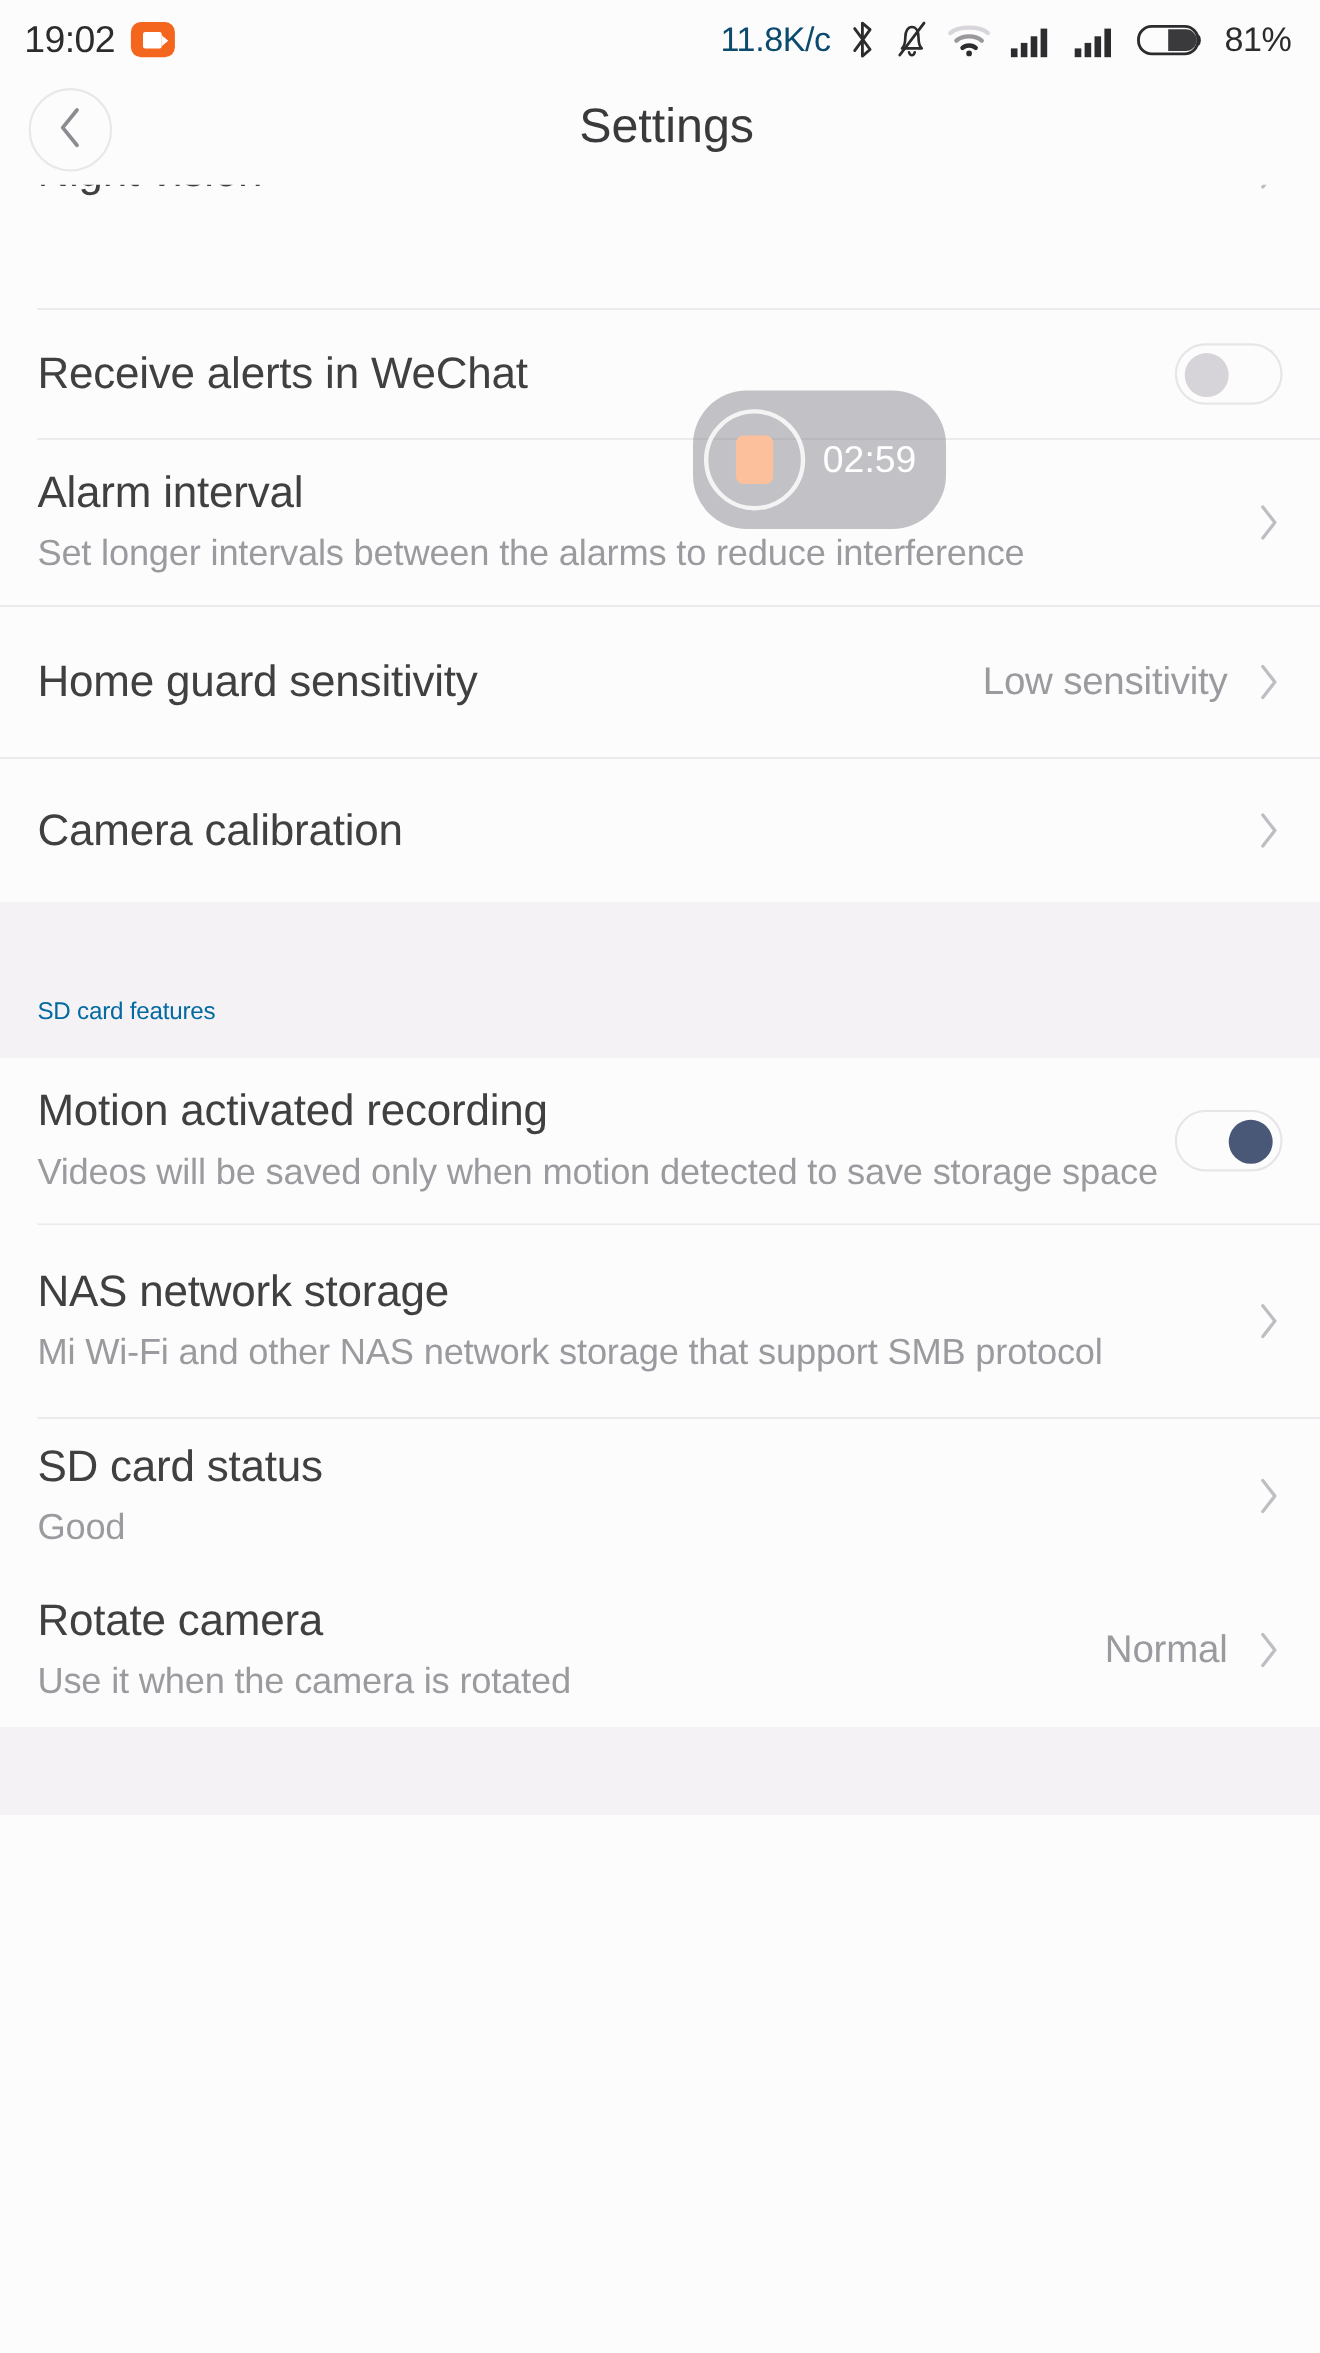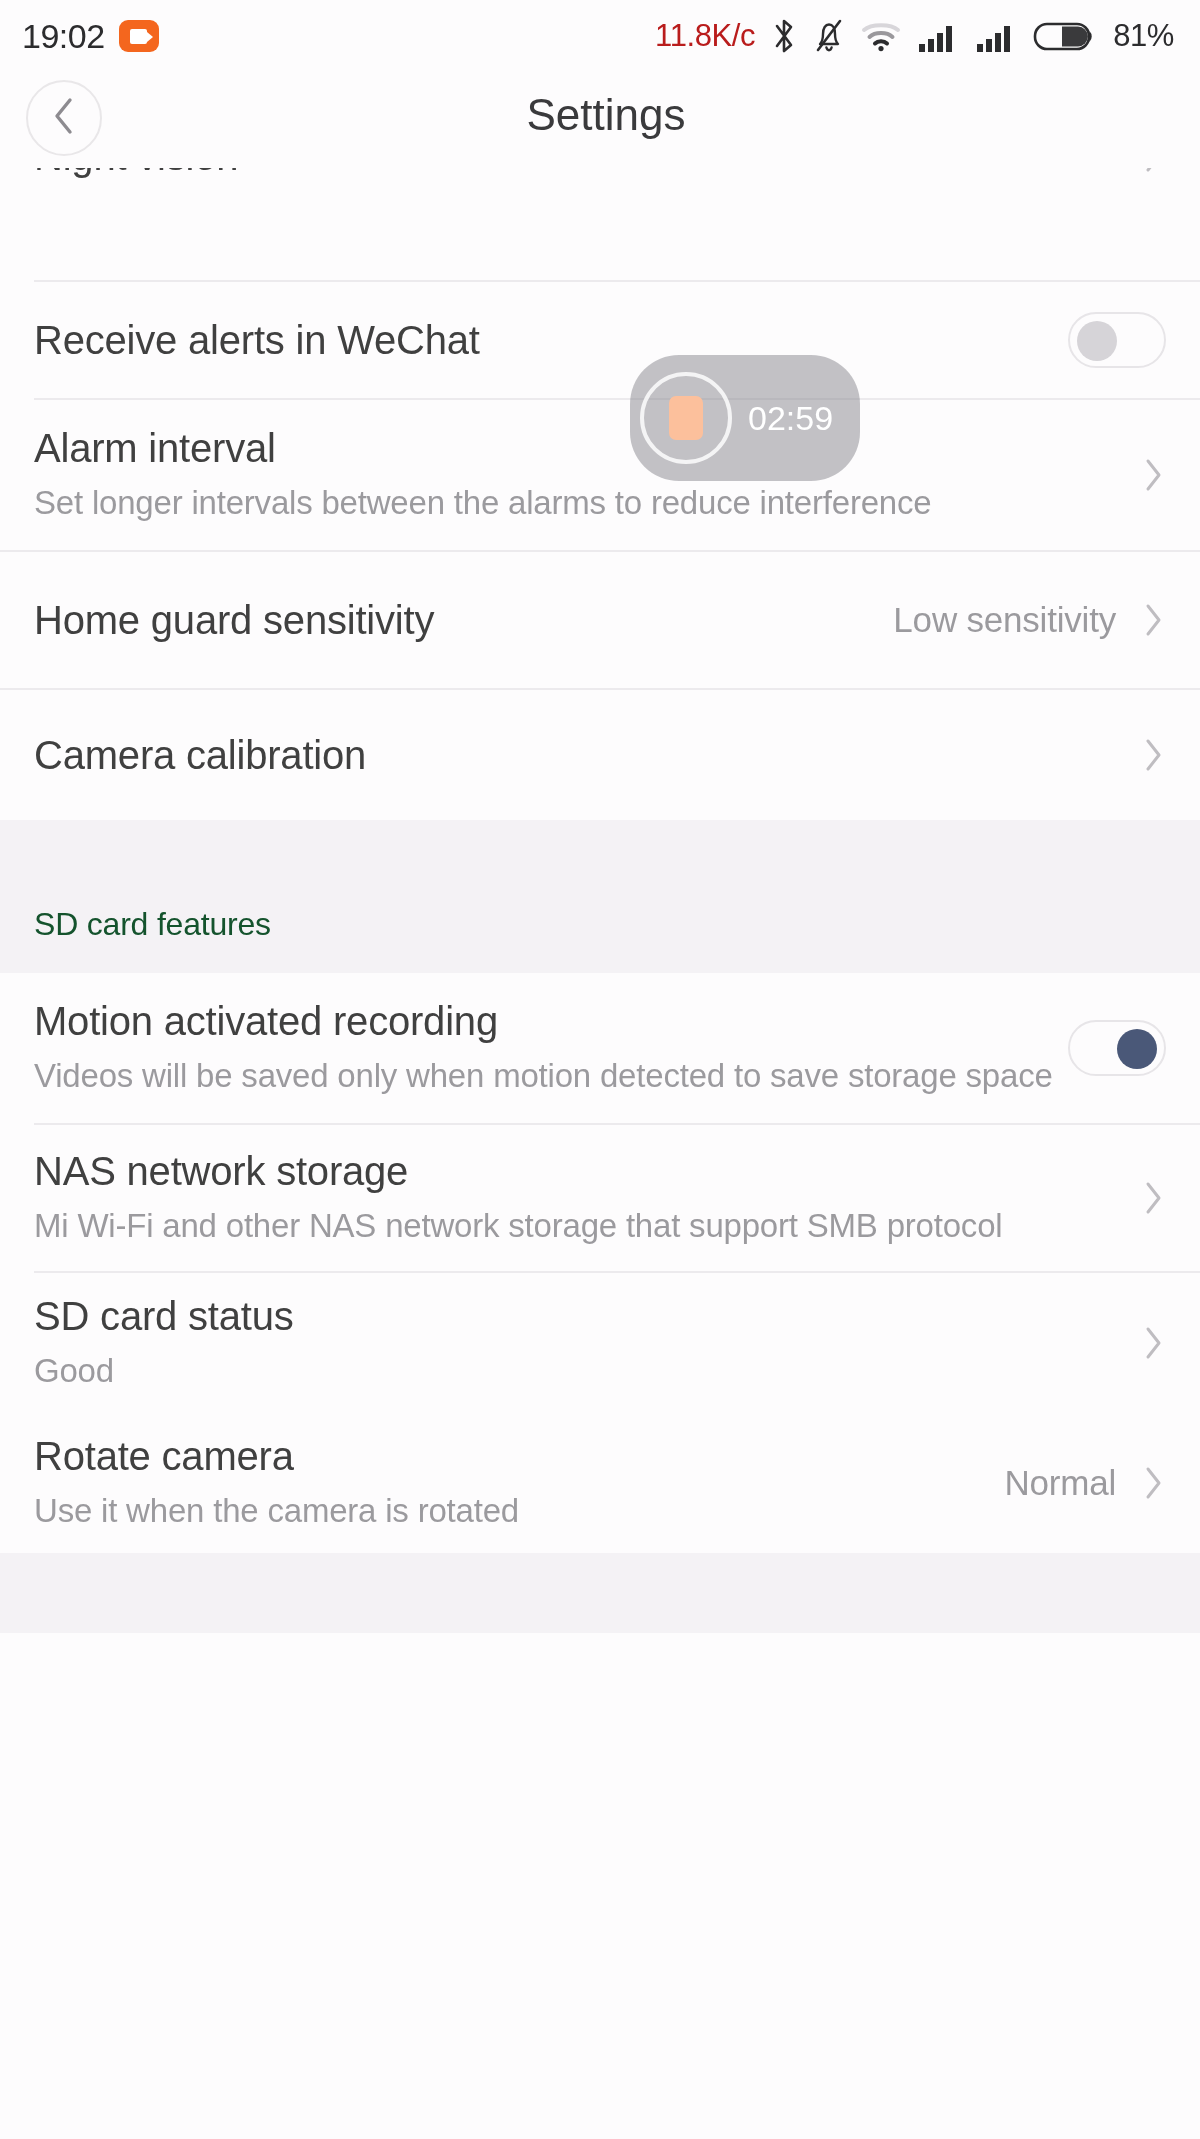--- a/index.html
+++ b/index.html
@@ -54,21 +54,21 @@
     border-left: 6px solid #ffffff;
   }
   .sb-right {
     margin-left: auto;
     display: flex;
     align-items: center;
     gap: 16px;
   }
   .sb-speed {
     font-size: 31px;
-    color: #b91c1c;
+    color: #0c4a6e;
     letter-spacing: -0.4px;
   }
   .sb-batt-text {
     font-size: 31px;
     color: #2c2c2e;
     margin-left: 2px;
     letter-spacing: -0.4px;
   }
   .ico { display: block; }
 
@@ -160,22 +160,22 @@
     top: -34px;
     padding: 0 34px;
   }
 
   
   .section {
     background: #f4f2f5;
     padding: 58px 34px 26px 34px;
   }
   .section-label {
-    font-size: 32px;
-    color: #14532d;
+    font-size: 22px;
+    color: #0369a1;
     letter-spacing: -0.2px;
   }
   .section-tall { padding-top: 86px; padding-bottom: 30px; }
 
   
   .toggle {
     flex: none;
     width: 98px; height: 56px;
     border-radius: 28px;
     position: relative;
@@ -387,21 +387,21 @@
           <div class="row-title">Motion activated recording</div>
           <div class="row-sub">Videos will be saved only when motion detected to save storage space</div>
         </div>
         <span class="toggle on">
           <span class="knob"></span>
         </span>
       </div>
     </div>
     <div class="sep"></div>
 
-    <div class="row" style="height:146px;">
+    <div class="row" style="height:174px;">
       <div class="row-inner">
         <div class="row-texts">
           <div class="row-title">NAS network storage</div>
           <div class="row-sub">Mi Wi-Fi and other NAS network storage that support SMB protocol</div>
         </div>
         <span class="chev">
           <svg width="22" height="36" viewBox="0 0 22 36">
             <polyline points="6,4 17,18 6,32" fill="none" stroke="#bfbdc1" stroke-width="3" stroke-linecap="round" stroke-linejoin="round"></polyline>
           </svg>
         </span>

